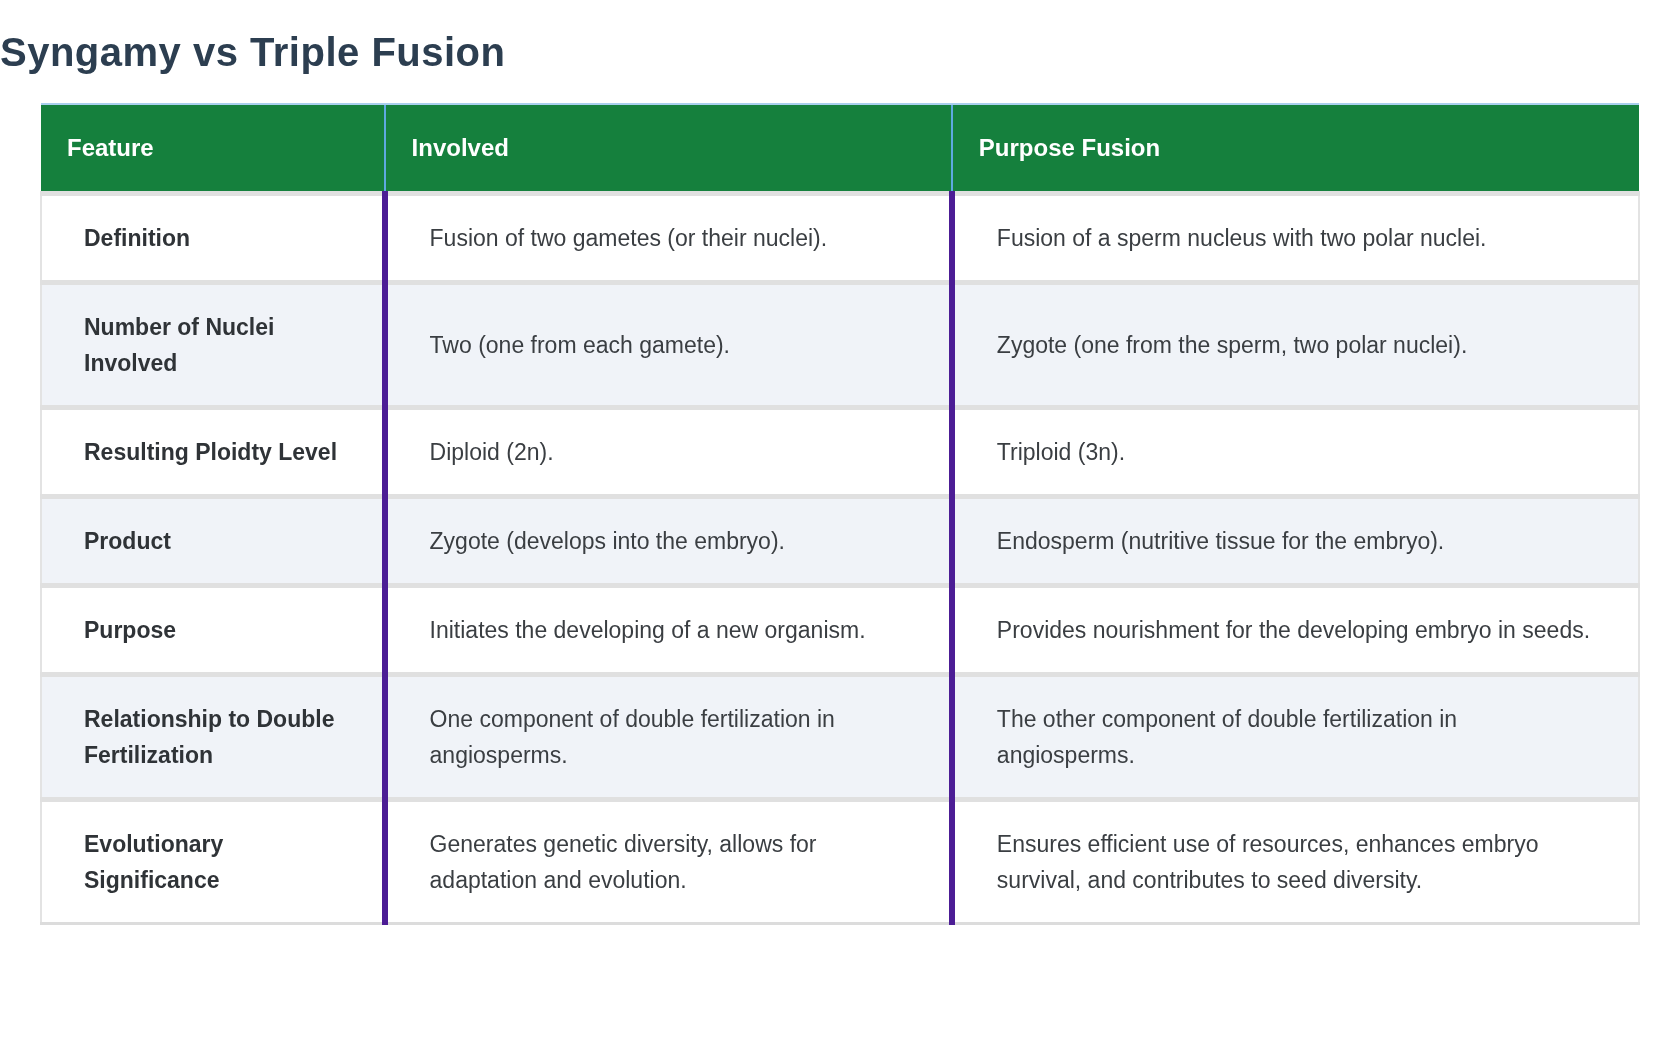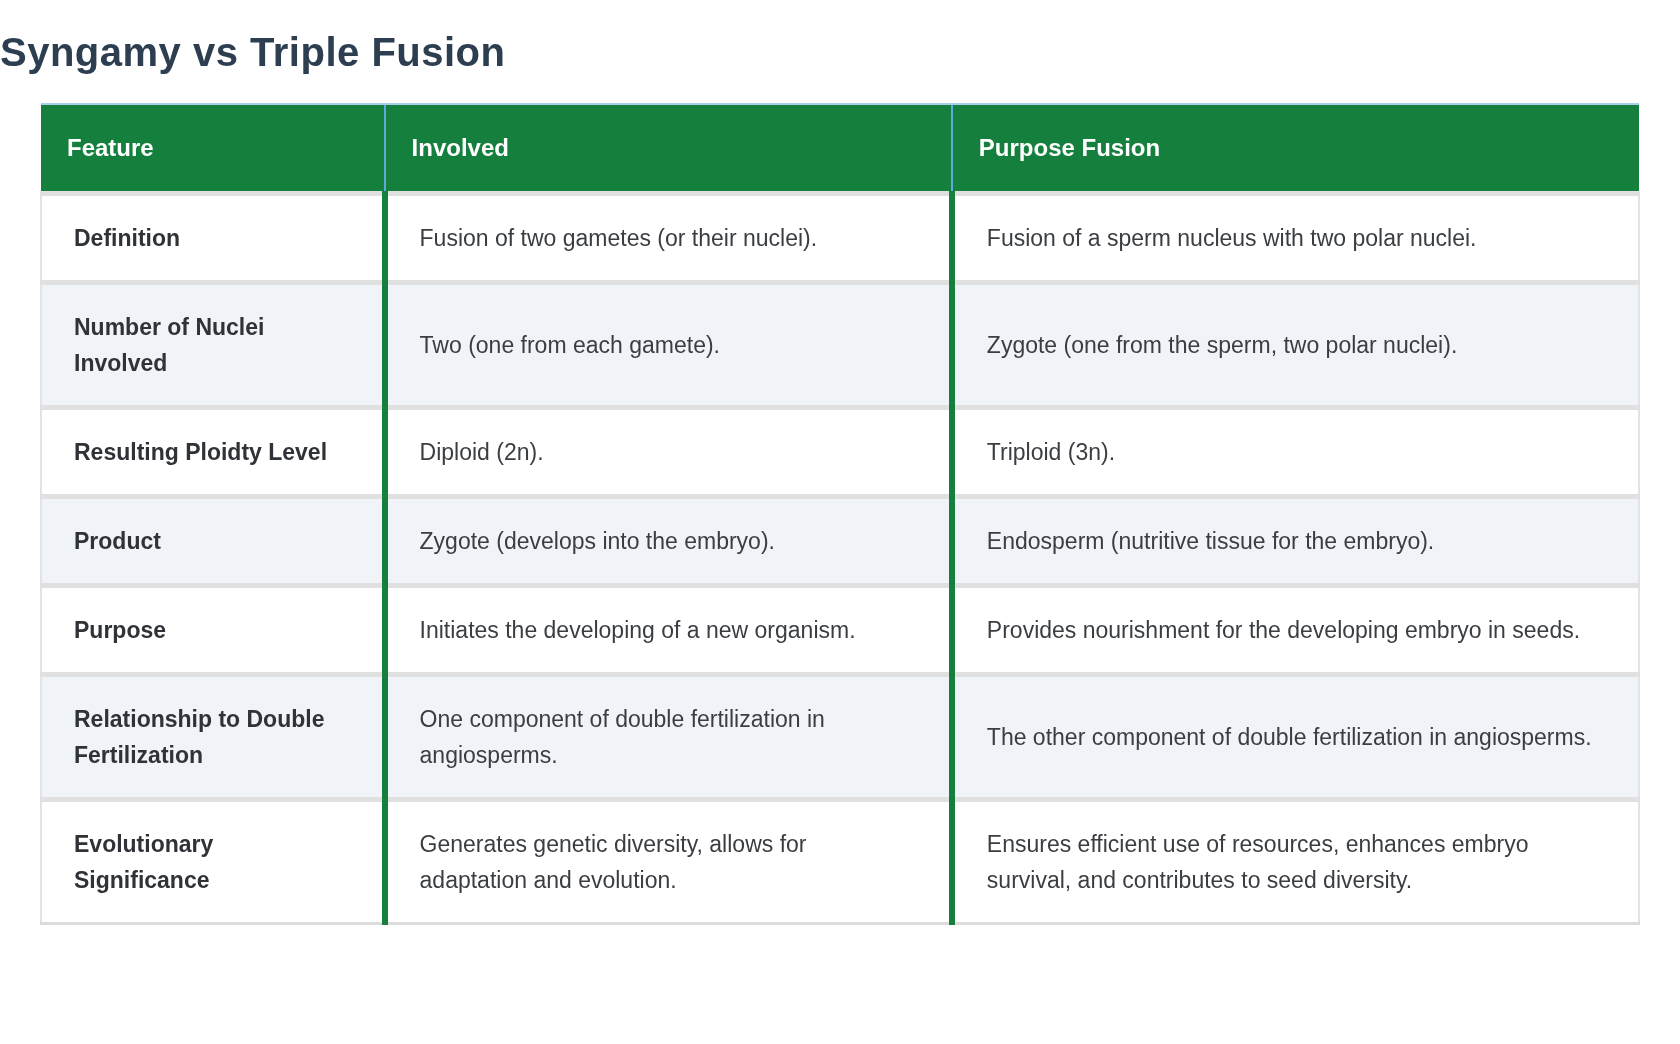--- a/index.html
+++ b/index.html
@@ -41,26 +41,26 @@
     padding: 29px 26px;
     border-top: 2px solid #a9cfed;
     vertical-align: middle;
   }
   thead th + th { border-left: 2px solid #5fa9e1; }
 
   tbody td {
     font-size: 23px;
     line-height: 36px;
     color: #3a3e42;
-    padding: 24px 32px;
+    padding: 24px 42px;
     vertical-align: middle;
     background: #ffffff;
     border-top: 5px solid #e0e0e0;
   }
-  tbody td + td { border-left: 6px solid #15803d; }
+  tbody td + td { border-left: 6px solid #4c1d95; }
   tbody td.feature-cell {
     font-weight: 700;
     color: #2f3337;
   }
   tbody tr:nth-child(even) td { background: #f0f3f8; }
   tbody td:first-child { border-left: 2px solid #e3e3e3; }
   tbody td:last-child  { border-right: 2px solid #e3e3e3; }
   tbody tr:last-child td { border-bottom: 3px solid #dcdcdc; }
 </style>
 </head>

